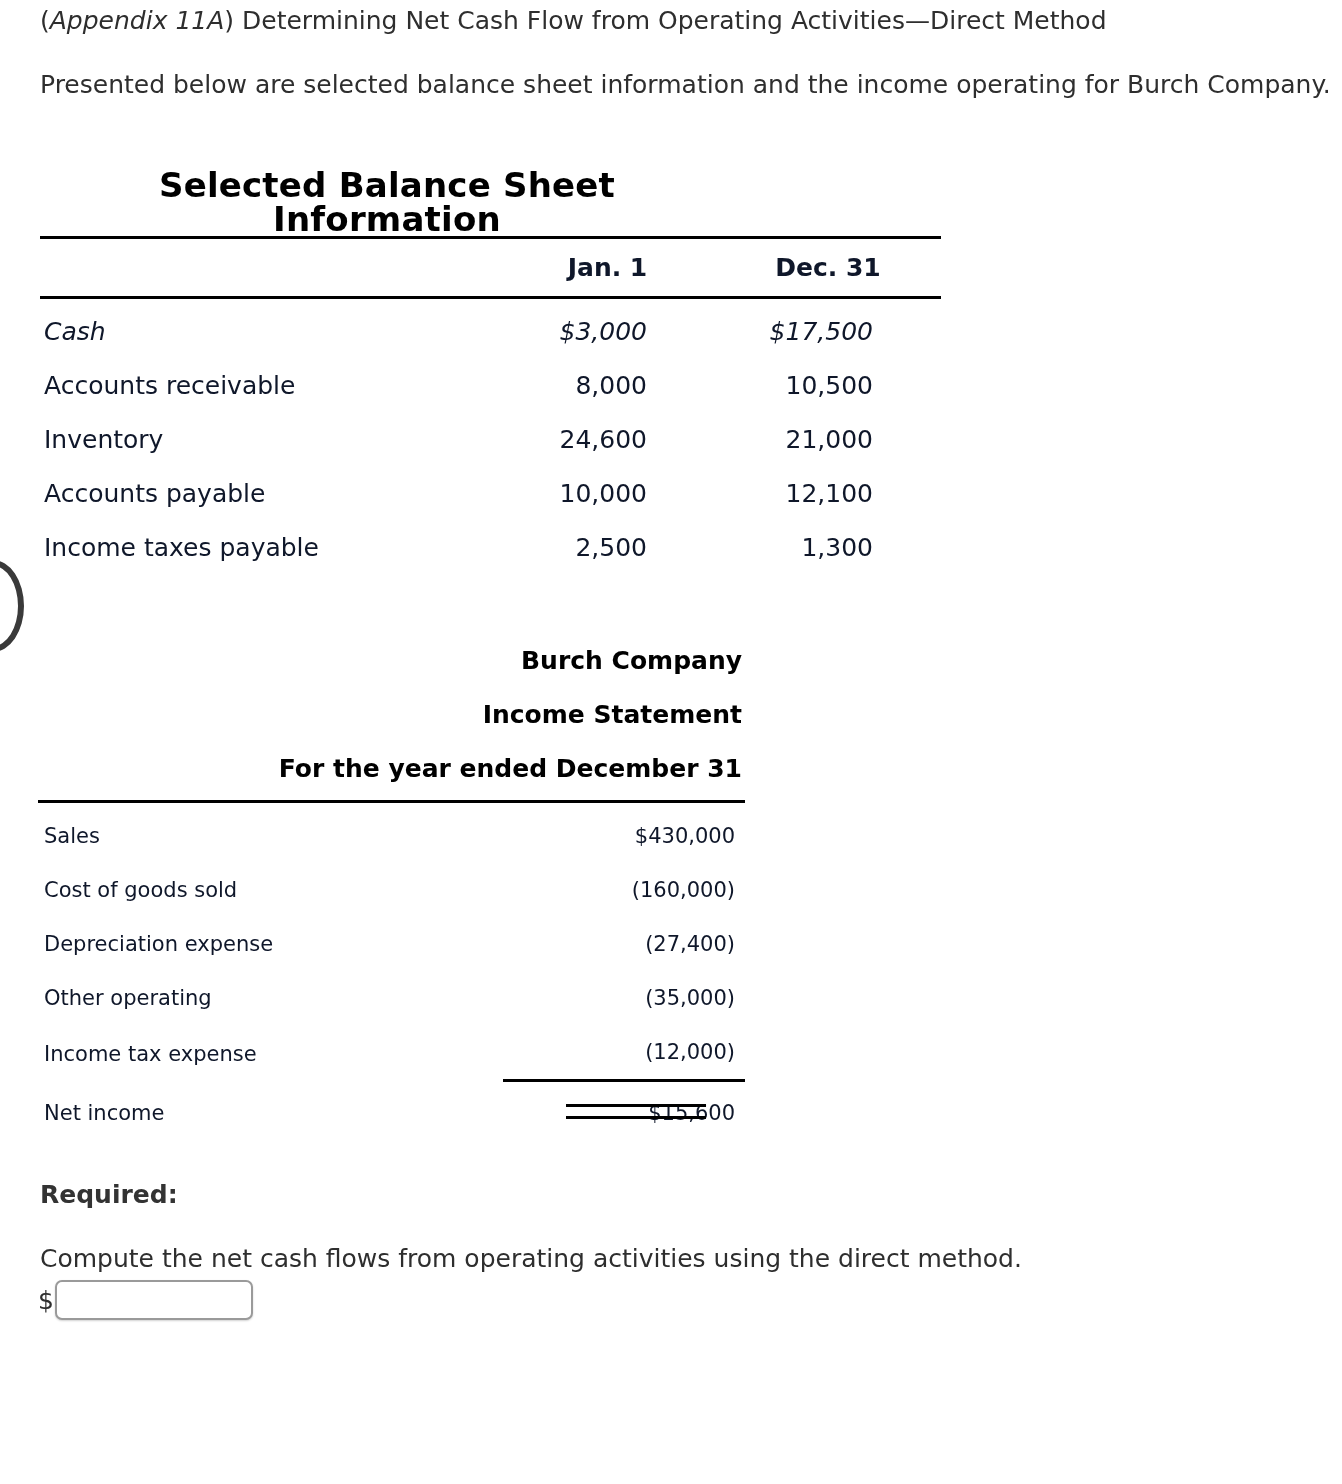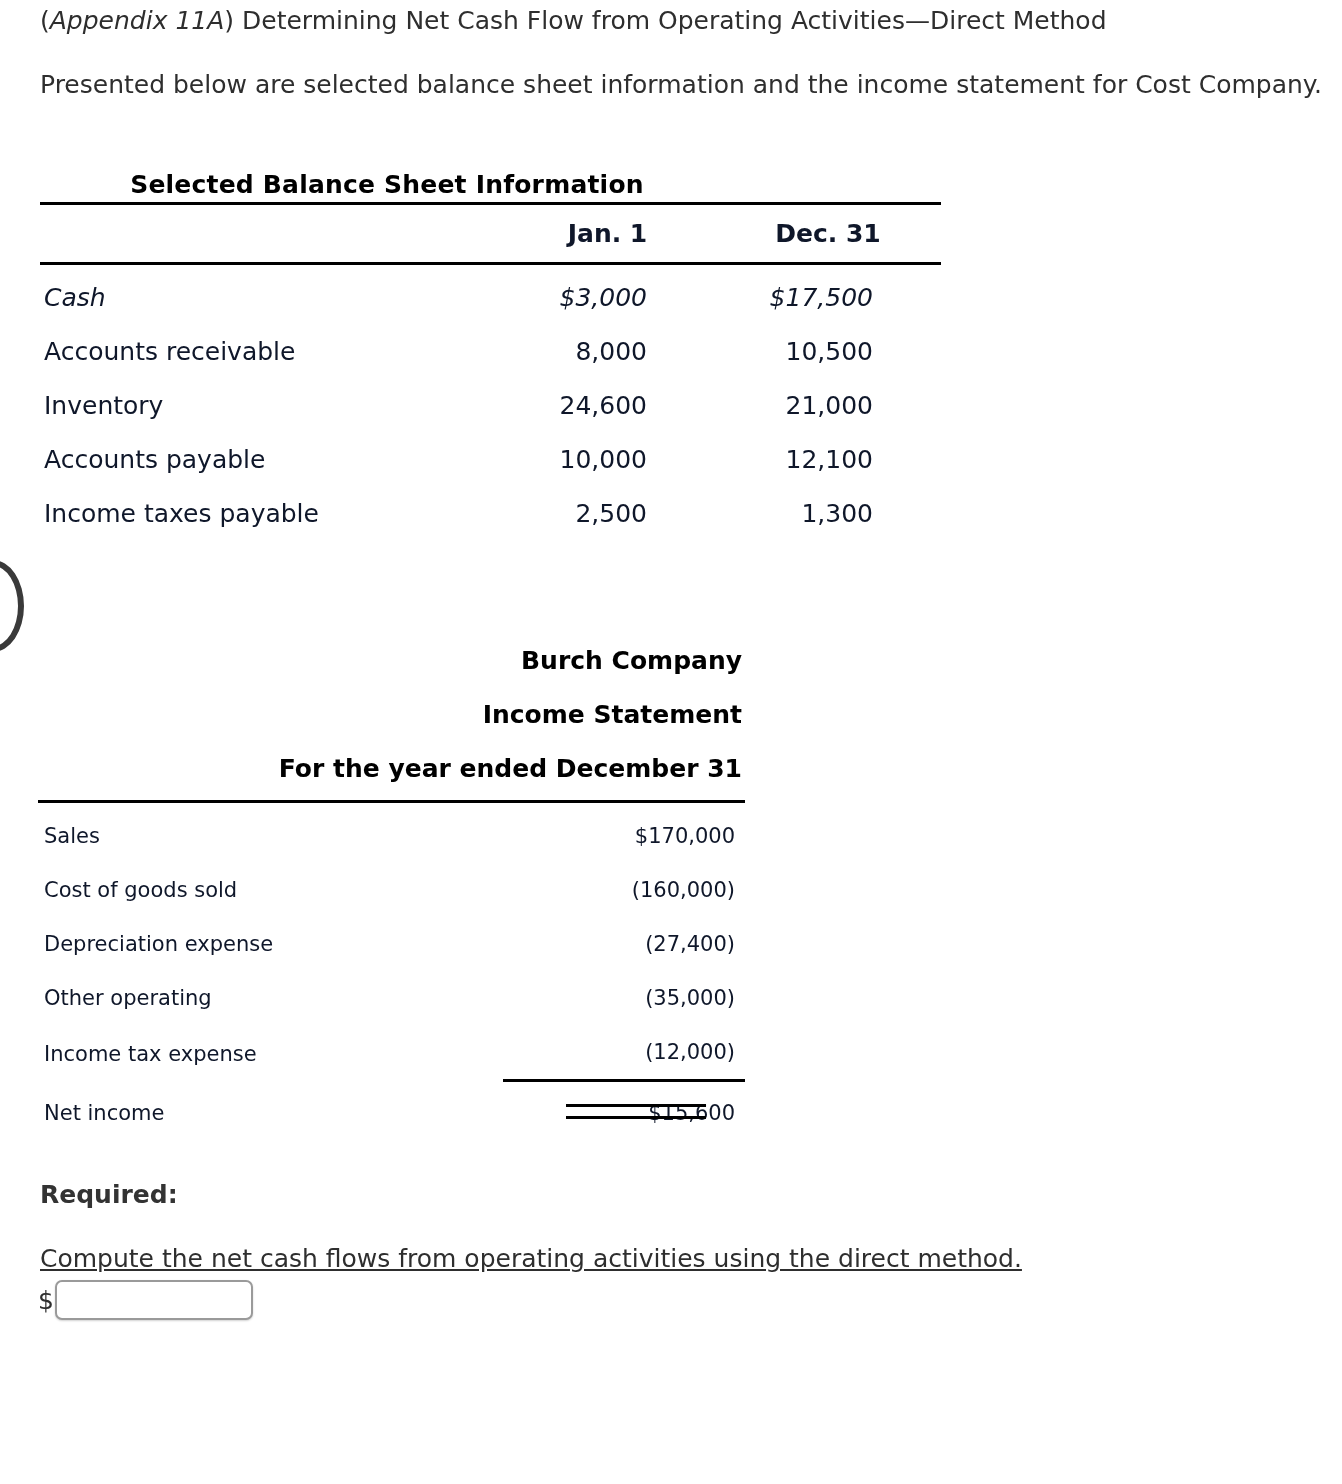--- a/index.html
+++ b/index.html
@@ -57,21 +57,21 @@
   
   #balance-sheet-block {
     position: absolute;
     left: 40px;
     top: 168px;
     width: 901px;
   }
   #bs-title {
     text-align: center;
     font-weight: bold;
-    font-size: 25px;
+    font-size: 34px;
     line-height: 34px;
     letter-spacing: .2px;
     color: #000;
     
     padding-right: 207px;
   }
   .rule-top    { border-top: 3px solid #000; }
   .rule-bottom { border-bottom: 3px solid #000; }
 
   #bs-table { width: 901px; }
@@ -153,21 +153,20 @@
     color: #333333;
     text-align: center;
   }
   #required-prompt {
     position: absolute;
     left: 40px;
     top: 1244px;
     font-size: 25px;
     color: #2e2e2e;
     white-space: nowrap;
-    text-decoration: underline;
   }
   #answer-row {
     position: absolute;
     left: 38px;
     top: 1280px;
     display: flex;
     align-items: center;
   }
   #dollar-sign {
     font-size: 25px;
@@ -188,21 +187,21 @@
     padding: 0 6px;
     outline: none;
     box-shadow: 0 1px 2px rgba(0,0,0,.18);
   }
 </style>
 </head>
 <body>
 
 <div class="intro-line" id="intro-title"><span>(</span><span class="ital">Appendix 11A</span><span>) Determining Net Cash Flow from Operating Activities—Direct Method</span></div>
 
-<div class="intro-line" id="intro-sub">Presented below are selected balance sheet information and the income statement for Cost Company.</div>
+<div class="intro-line" id="intro-sub">Presented below are selected balance sheet information and the income operating for Burch Company.</div>
 
 <div id="arc-artifact"></div>
 
 <div id="balance-sheet-block">
   <div id="bs-title">Selected Balance Sheet Information</div>
 
   <table class="stmt" id="bs-table">
     <thead>
       <tr class="head-row rule-top rule-bottom">
         <th class="col-label"></th>
@@ -242,21 +241,21 @@
 
 <div id="income-statement-block">
   <div class="is-head">Burch Company</div>
   <div class="is-head">Income Statement</div>
   <div class="is-head">For the year ended December 31</div>
 
   <table class="stmt" id="is-table">
     <tbody>
       <tr>
         <td class="label">Sales</td>
-        <td class="num">$170,000</td>
+        <td class="num">$430,000</td>
       </tr>
       <tr>
         <td class="label">Cost of goods sold</td>
         <td class="num">(160,000)</td>
       </tr>
       <tr>
         <td class="label">Depreciation expense</td>
         <td class="num">(27,400)</td>
       </tr>
       <tr>

